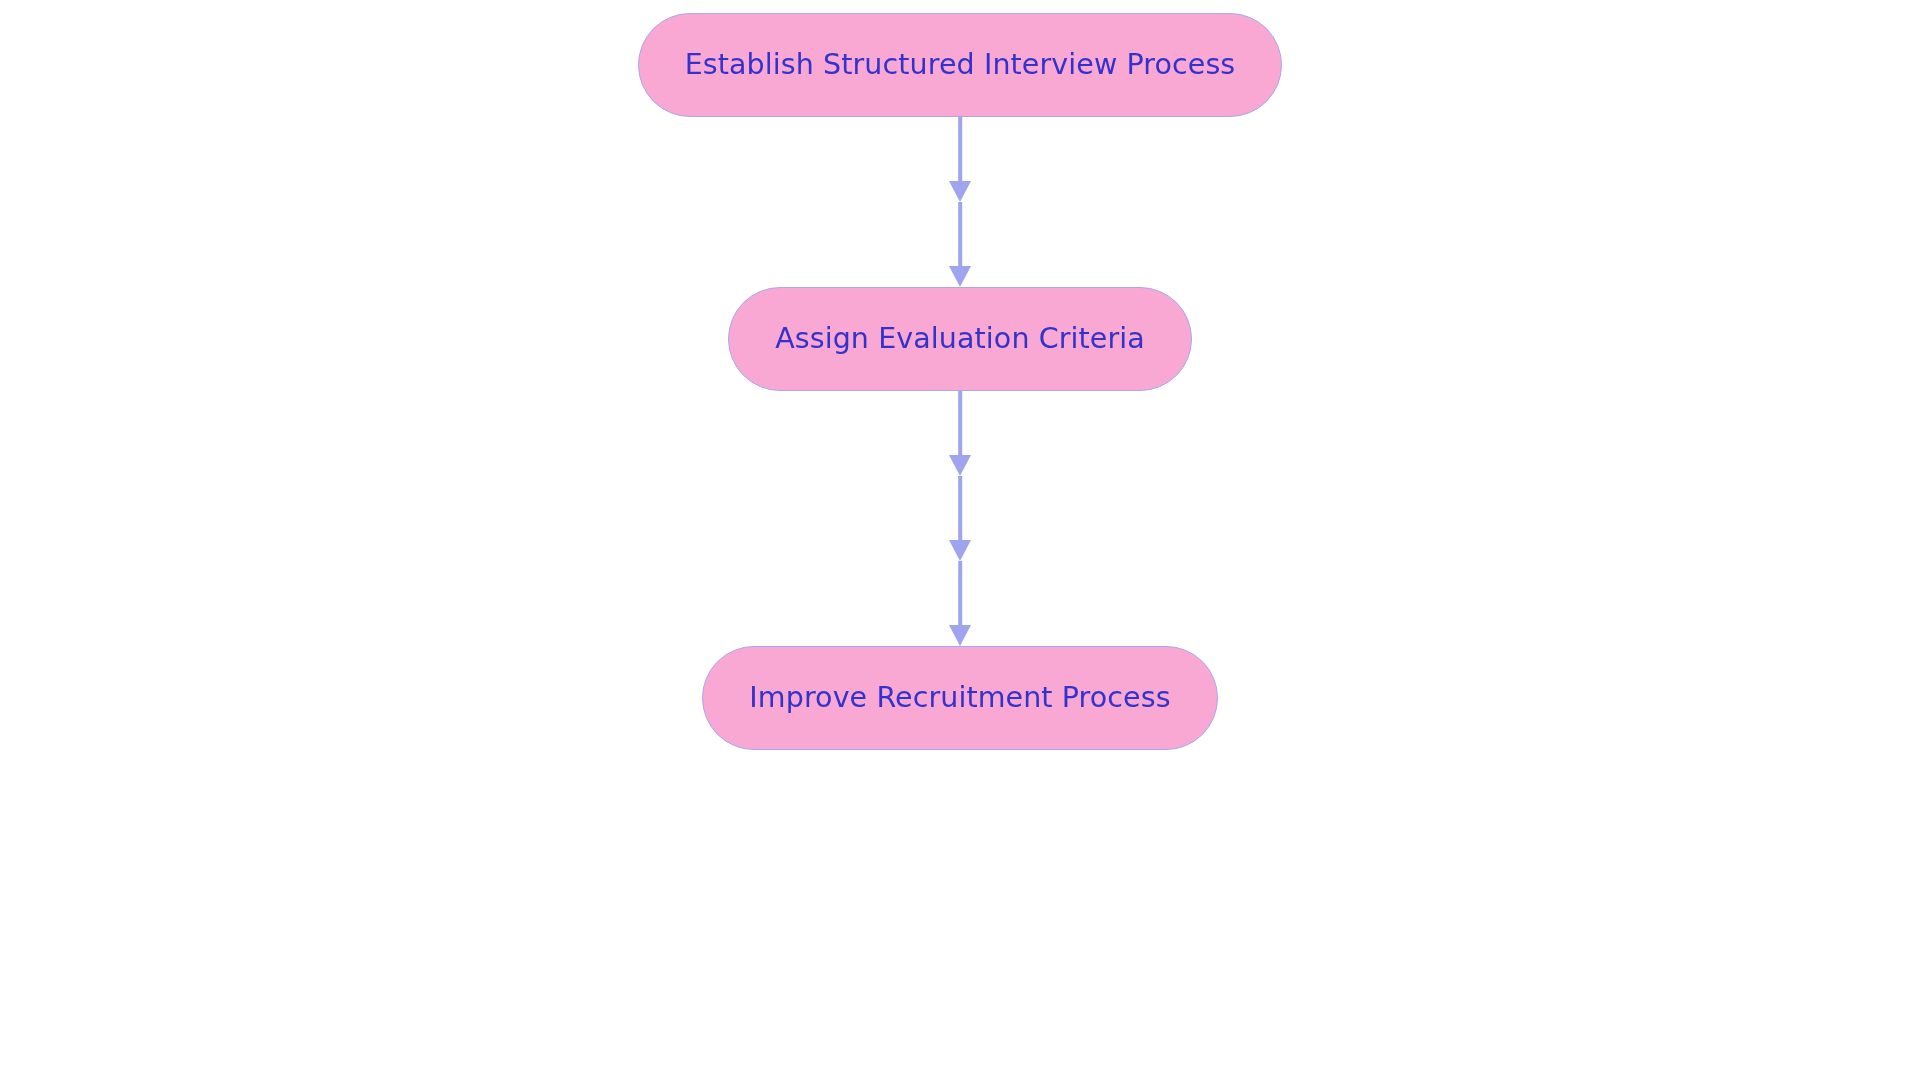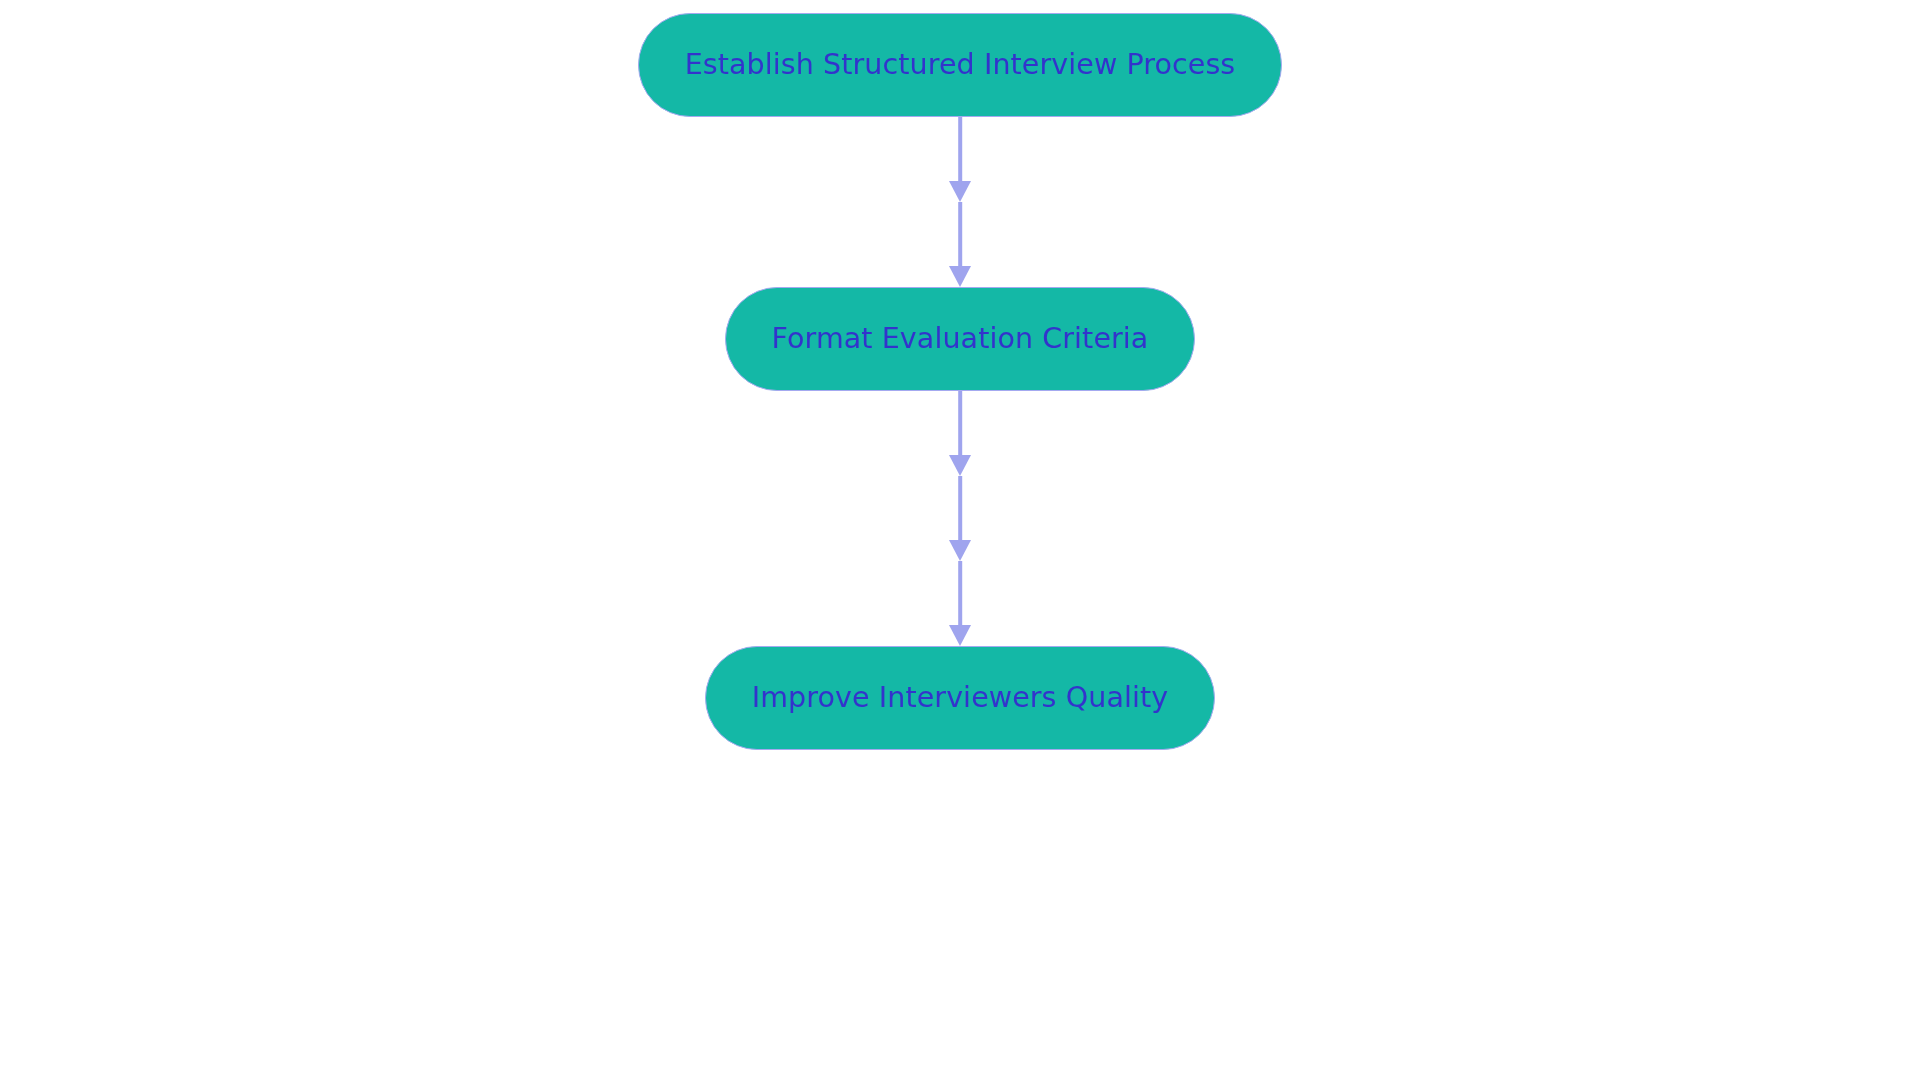--- a/index.html
+++ b/index.html
@@ -31,21 +31,21 @@
     display: flex;
     flex-direction: column;
     align-items: center;
     justify-content: flex-start;
   }
 
   .node {
     box-sizing: border-box;
     height: 104px;
     border-radius: 52px;
-    background: #14b8a6;
+    background: #f9a8d4;
     border: 1.6px solid #a4a9f0;
     display: flex;
     align-items: center;
     justify-content: center;
     padding: 0 46px;
     flex: 0 0 auto;
   }
 
   .node-label {
     color: #3333cc;
@@ -107,38 +107,38 @@
       <div class="head"></div>
     </div>
 
 
     <div class="connector">
       <div class="stem"></div>
       <div class="head"></div>
     </div>
 
     <div class="node">
-      <span class="node-label">Format Evaluation Criteria</span>
+      <span class="node-label">Assign Evaluation Criteria</span>
     </div>
 
     <div class="connector">
       <div class="stem"></div>
       <div class="head"></div>
     </div>
 
 
     <div class="connector">
       <div class="stem"></div>
       <div class="head"></div>
     </div>
 
 
     <div class="connector">
       <div class="stem"></div>
       <div class="head"></div>
     </div>
 
     <div class="node">
-      <span class="node-label">Improve Interviewers Quality</span>
+      <span class="node-label">Improve Recruitment Process</span>
     </div>
 
   </div>
 </div>
 
 </body></html>

